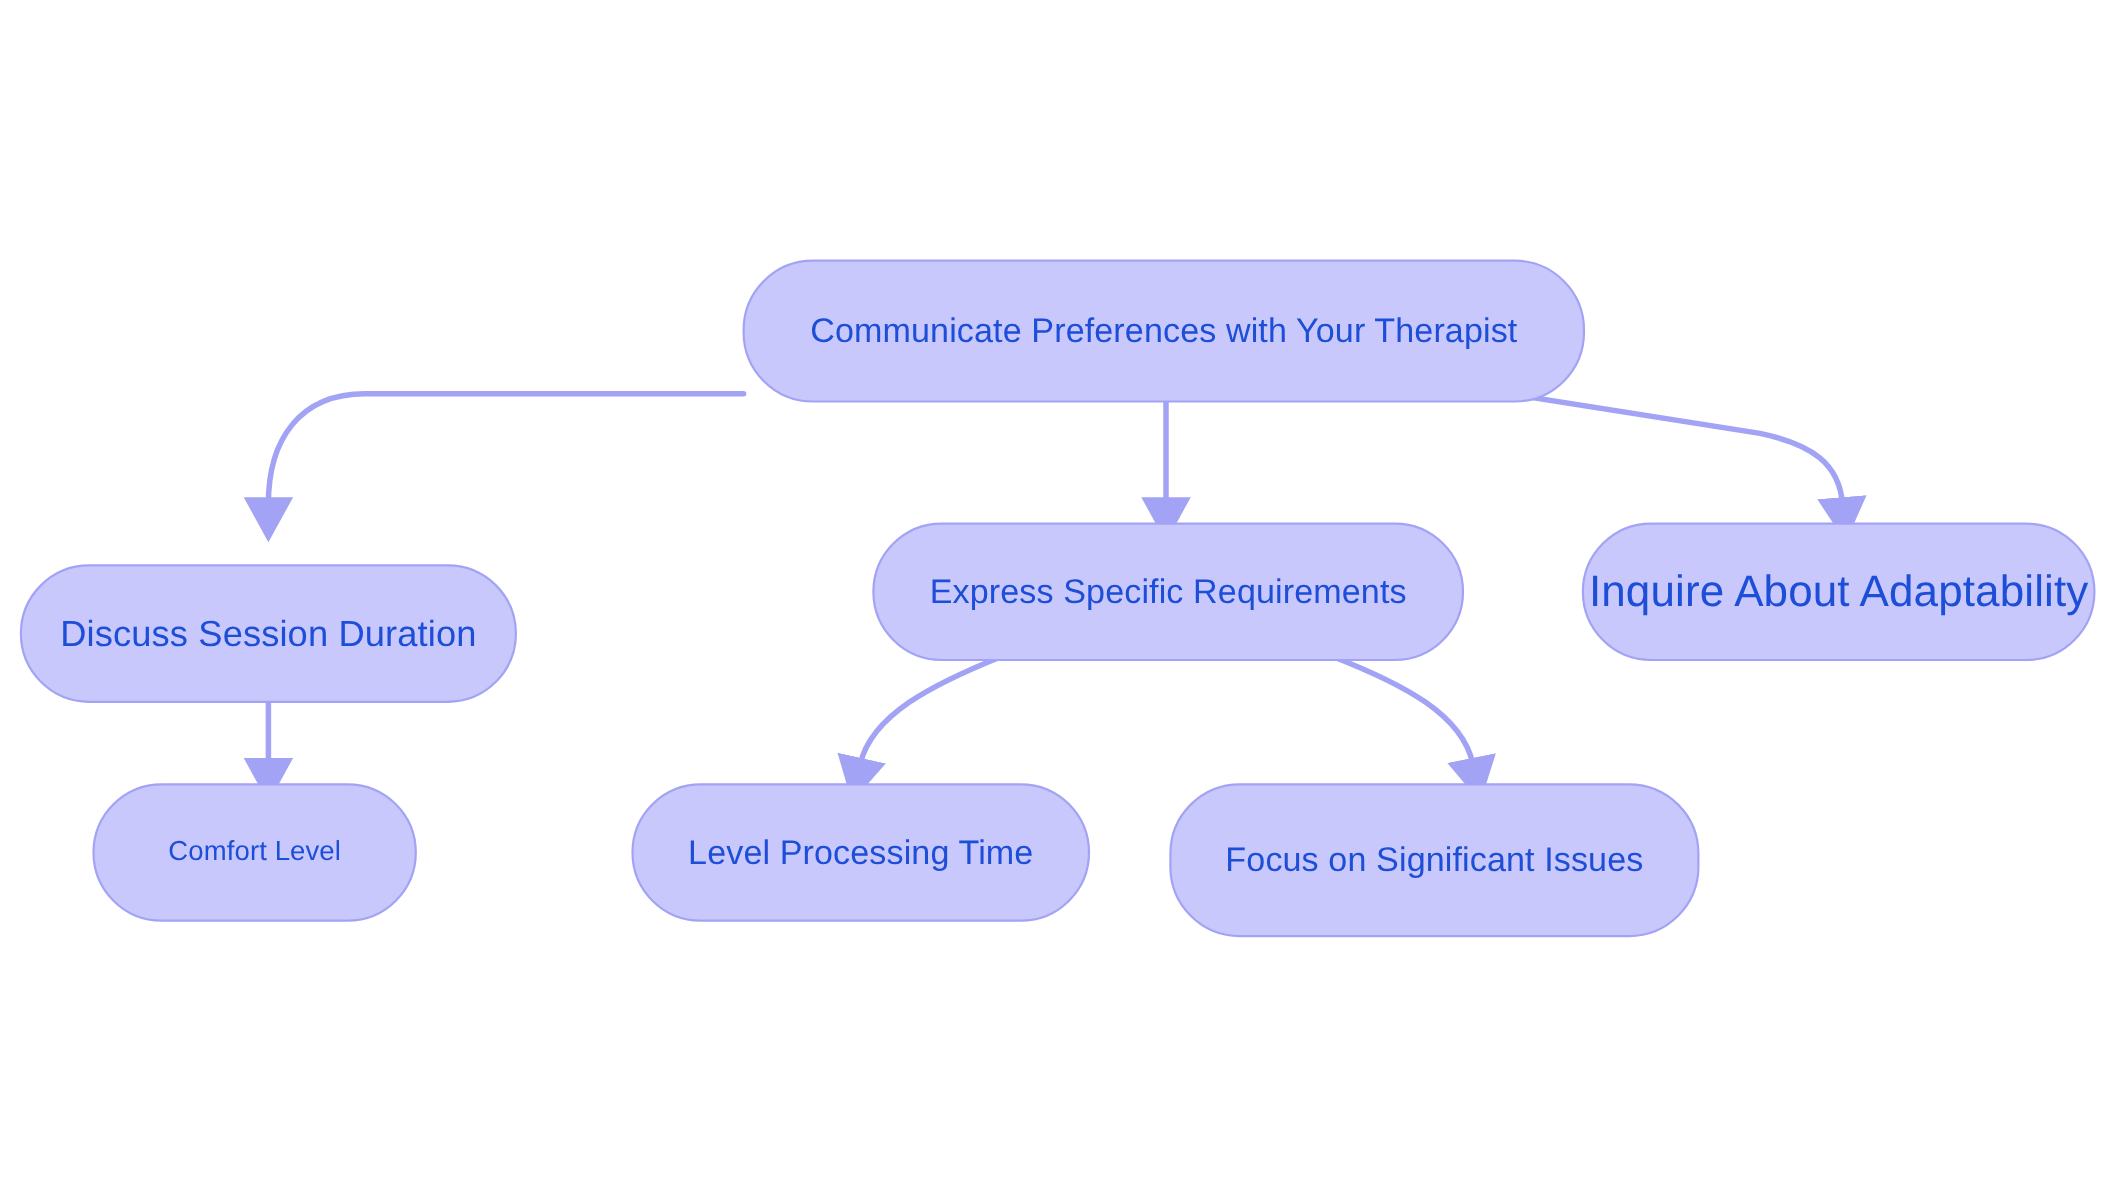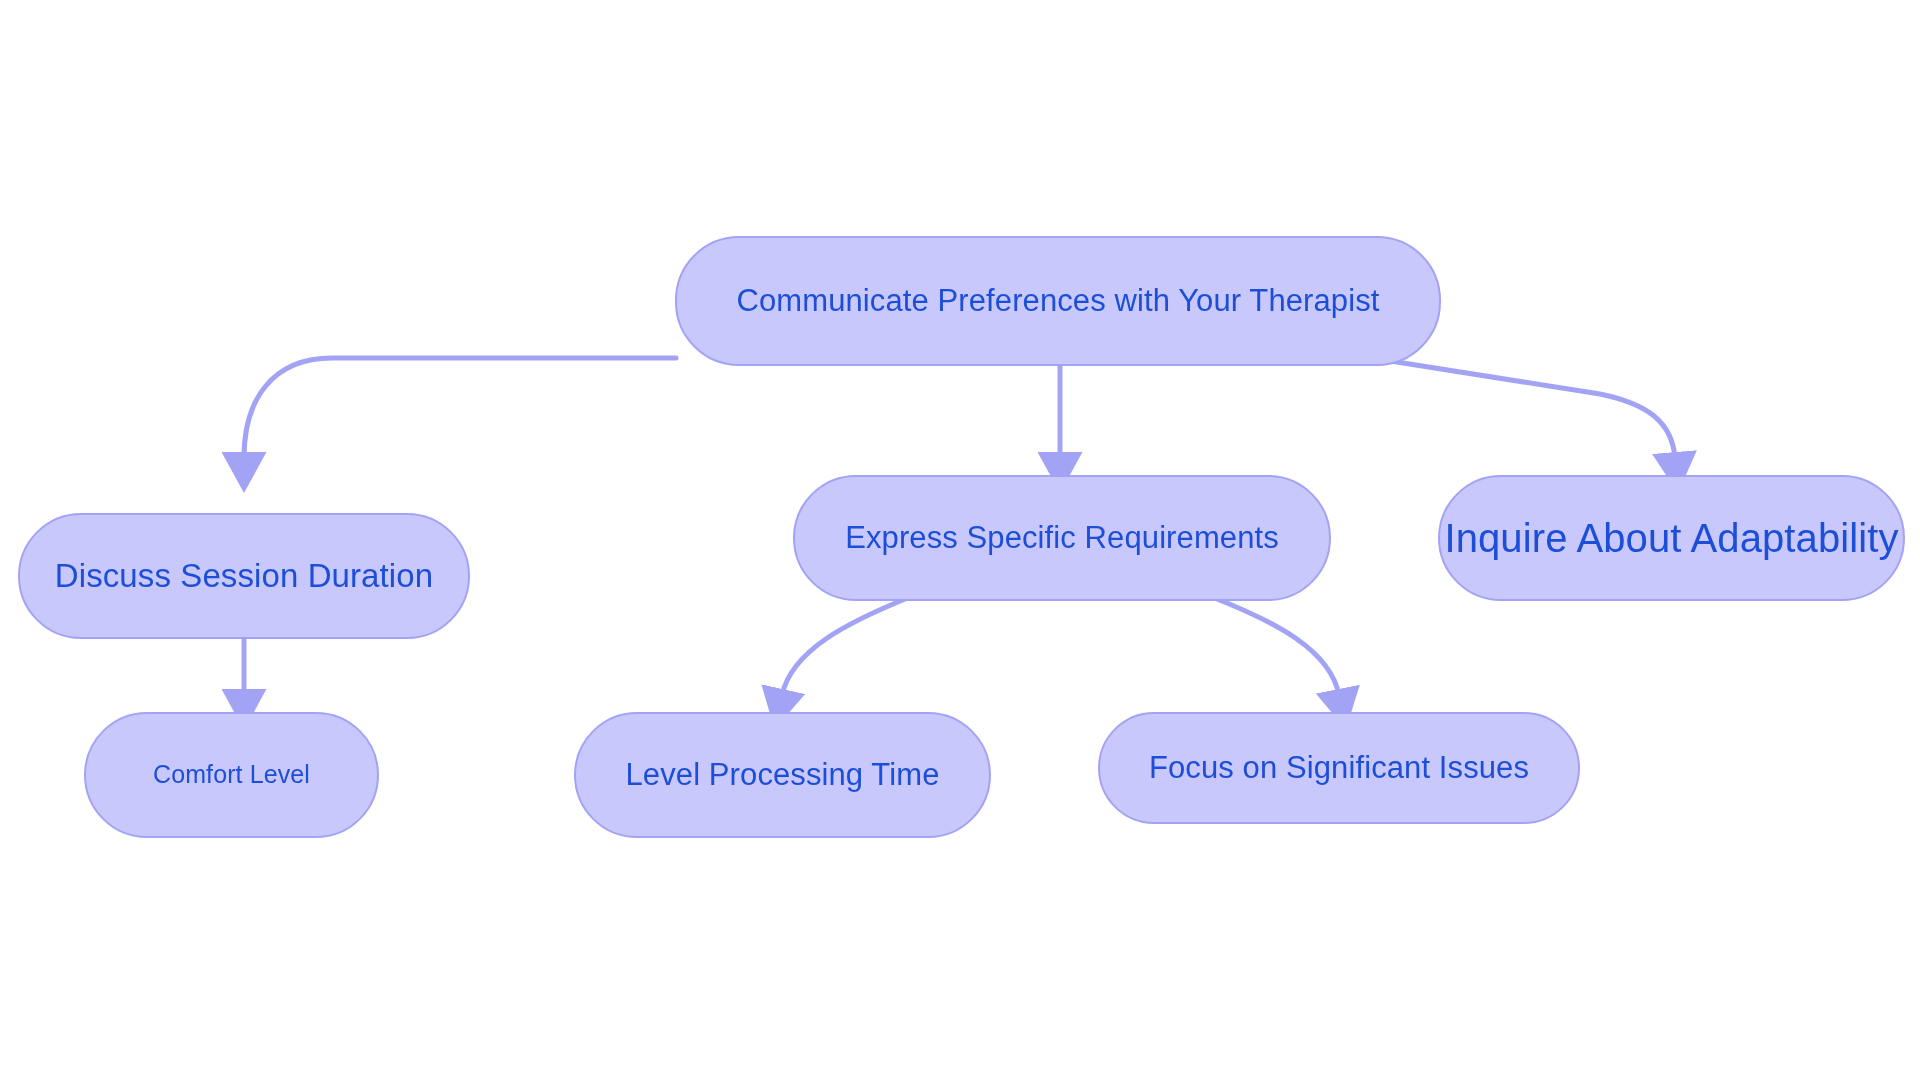--- a/index.html
+++ b/index.html
@@ -41,21 +41,21 @@
   .node-label {
     display: block;
     line-height: 1.1;
   }
   .n-root  { left: 675px;  top: 236px; width: 766px; height: 130px; font-size: 31px; }
   .n-l2a   { left: 18px;   top: 486px; width: 452px; height: 126px; font-size: 33px; margin-top: 27px; }
   .n-l2b   { left: 793px;  top: 475px; width: 538px; height: 126px; font-size: 31px; }
   .n-l2c   { left: 1438px; top: 475px; width: 467px; height: 126px; font-size: 40px; }
   .n-l3a   { left: 84px;   top: 712px; width: 295px; height: 126px; font-size: 25px; align-items: center; }
   .n-l3b   { left: 574px;  top: 712px; width: 417px; height: 126px; font-size: 31px; }
-  .n-l3c   { left: 1098px; top: 712px; width: 482px; height: 112px; font-size: 31px; }
+  .n-l3c   { left: 1063px; top: 712px; width: 482px; height: 140px; font-size: 31px; }
 </style>
 </head>
 <body>
 
 <div id="canvas">
 
   <svg id="edge-layer" viewBox="0 0 1920 1083" width="1920" height="1083" xmlns="http://www.w3.org/2000/svg">
     <defs>
       <marker id="arrow" markerWidth="10" markerHeight="9" refX="1.2" refY="4.5" orient="auto" markerUnits="strokeWidth">
         <path d="M0,0 L0,9 L8.2,4.5 z" fill="#a3a3f5"></path>

